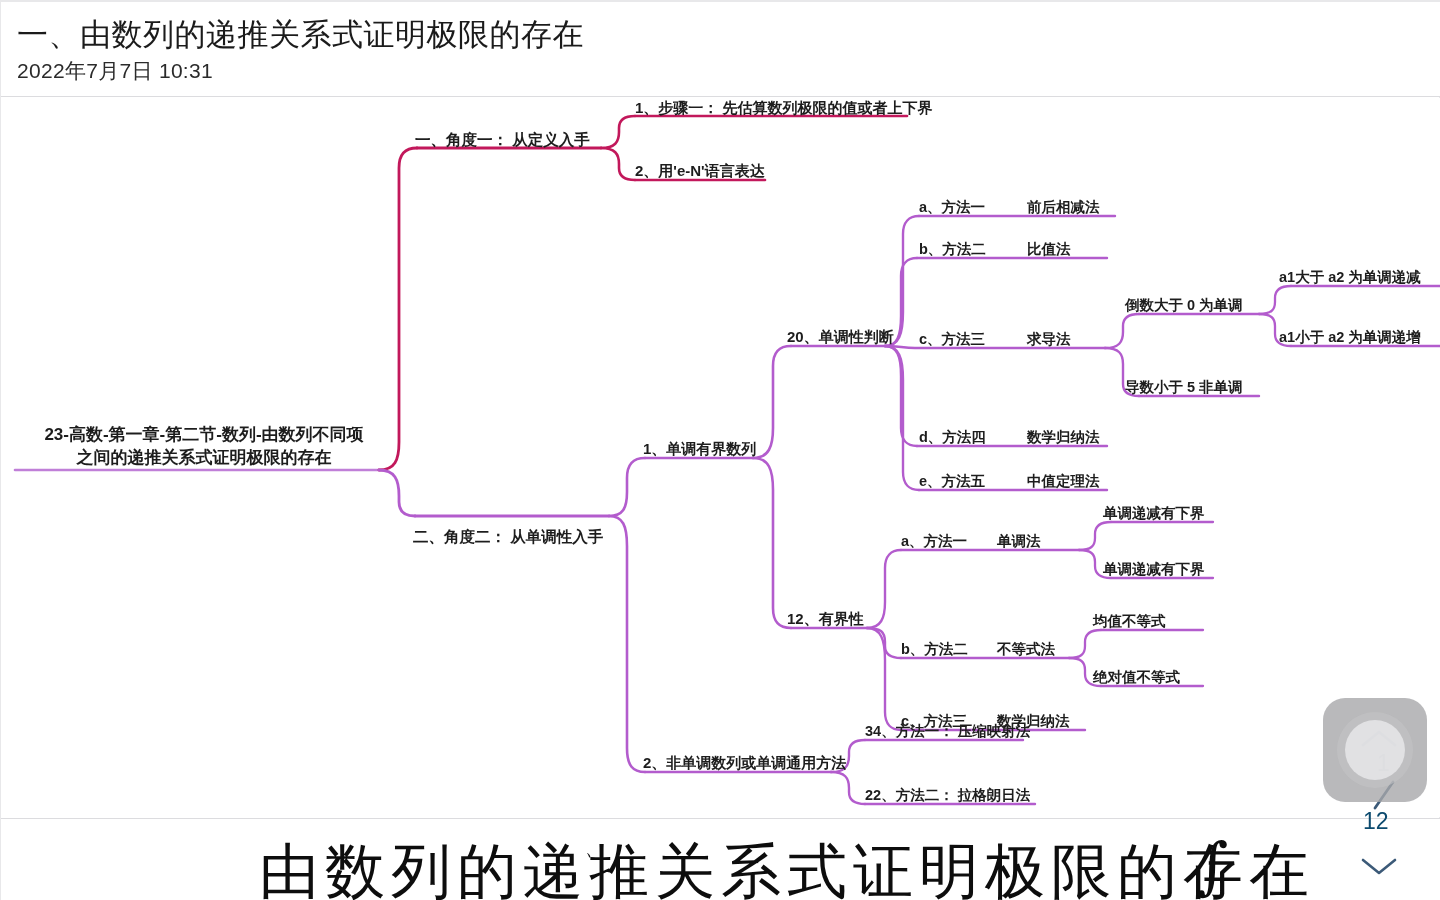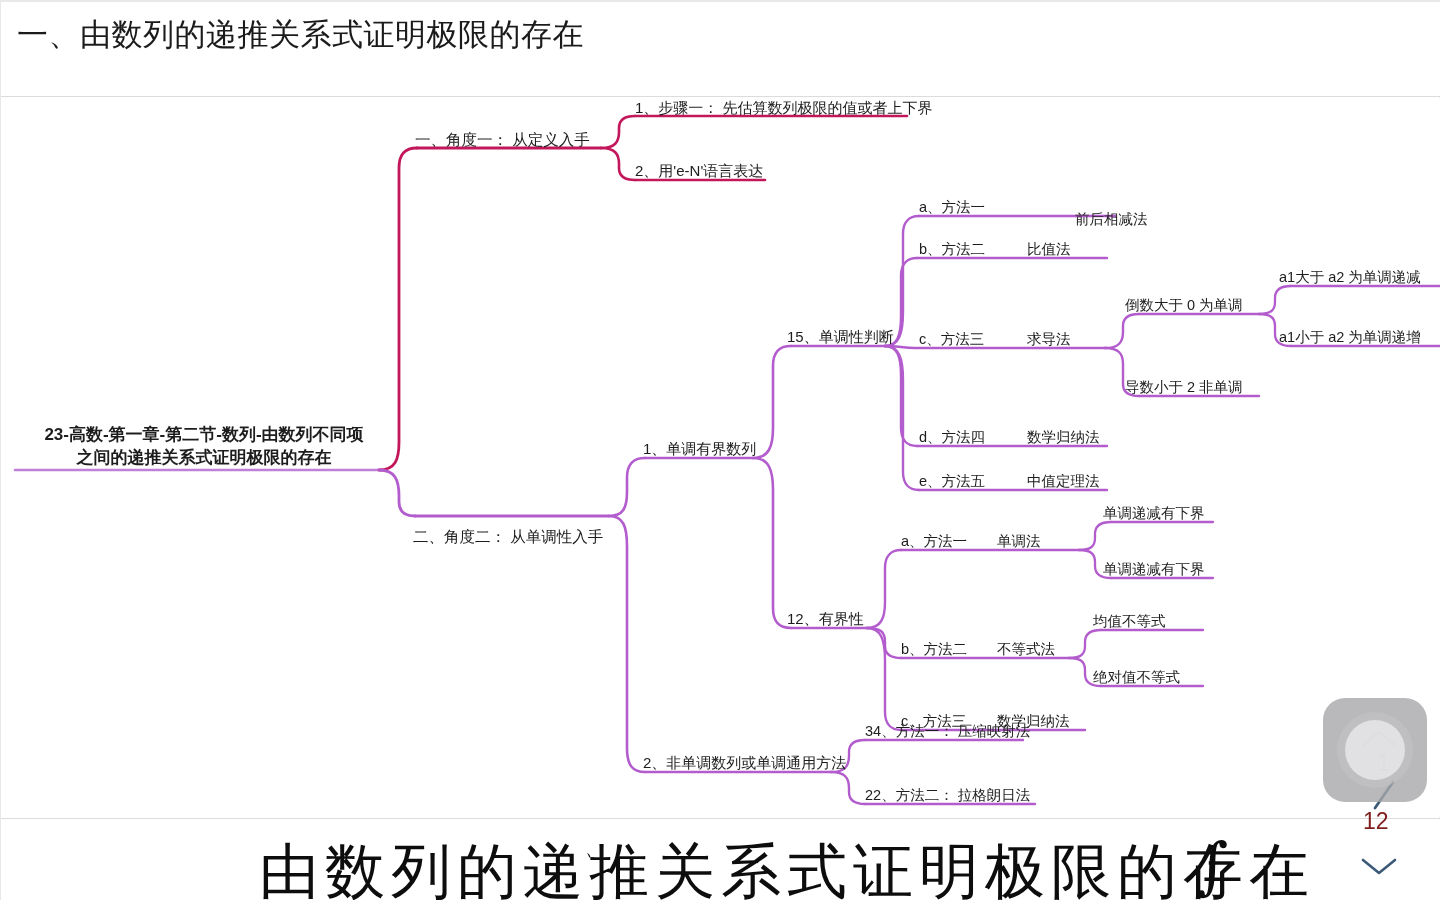--- a/index.html
+++ b/index.html
@@ -39,21 +39,21 @@
     position: absolute; left: 0; top: 96px; width: 1440px; height: 719px;
     background: #ffffff; overflow: hidden;
   }
   #links { position: absolute; left: 0; top: 0; width: 1440px; height: 719px; }
   #nodes { position: absolute; left: 0; top: 0; width: 1440px; height: 719px; }
 
   .node {
     position: absolute;
     color: #1d1d1d;
     white-space: pre;
-    font-weight: 400;
+    font-weight: 700;
     text-align: center;
   }
   .node.root {
     font-size: 17px; font-weight: 700; line-height: 23px;
     text-align: center; white-space: pre-line;
   }
   .lvl1 { font-size: 15.5px; }
   .lvl2 { font-size: 15px; }
   .lvl3 { font-size: 14.5px; }
   .lvl4 { font-size: 14.5px; }
@@ -93,41 +93,42 @@
   #pg-cur {
     position: absolute; left: 50px; top: 34px;
     font-size: 23px; color: #2f4a66; font-family: "Liberation Sans", sans-serif;
   }
   #pg-slash {
     position: absolute; left: 42px; top: 62px; width: 30px; height: 34px;
   }
   #pg-slash svg { width: 30px; height: 34px; display: block; }
   #pg-total {
     position: absolute; left: 36px; top: 92px;
-    font-size: 23px; color: #7f1d1d; font-family: "Liberation Sans", sans-serif;
+    font-size: 23px; color: #0c4a6e; font-family: "Liberation Sans", sans-serif;
   }
   #joystick {
     position: absolute; left: -4px; top: -18px; width: 104px; height: 104px;
     background: rgba(168,168,170,0.80);
     border-radius: 22px;
   }
   #joystick::after {
     content: ""; position: absolute; left: 22px; top: 22px;
     width: 60px; height: 60px; border-radius: 50%;
     background: rgba(228,228,230,0.92);
     box-shadow: 0 0 0 8px rgba(196,196,199,0.55);
   }
 </style>
 </head>
 <body>
 
 <div id="page">
 
   <div id="header">
     <div id="doc-title">一、由数列的递推关系式证明极限的存在</div>
+    <div id="doc-date">2022年7月7日 10:31</div>
   </div>
 
   <div id="canvas">
 
     <svg id="links" viewBox="0 0 1440 719">
       <g fill="none" stroke-linecap="round" stroke-width="2.4">
 
         <path d="M14,372 L378,372" stroke="#c07fd8" stroke-width="2.6"></path>
 
         <path d="M378,372 C394,372 398,362 398,344 L398,70 C398,56 404,50 416,50" stroke="#c2185b" stroke-width="2.8"></path>
@@ -209,39 +210,39 @@
 之间的递推关系式证明极限的存在</div>
 
       <div class="node lvl1" style="left:414px; top:32px;">一、角度一： 从定义入手</div>
       <div class="node lvl2" style="left:634px; top:1px;">1、步骤一： 先估算数列极限的值或者上下界</div>
       <div class="node lvl2" style="left:634px; top:64px;">2、用'e-N'语言表达</div>
 
       <div class="node lvl1" style="left:412px; top:400px;margin-top:29px;">二、角度二： 从单调性入手</div>
 
       <div class="node lvl2" style="left:642px; top:342px;">1、单调有界数列</div>
 
-      <div class="node lvl2" style="left:786px; top:230px;">15、单调性判断</div>
+      <div class="node lvl2" style="left:786px; top:230px;">20、单调性判断</div>
 
       <div class="node lvl3" style="left:918px; top:100px;">a、方法一</div>
-      <div class="node lvl3" style="left:1026px; top:112px;margin-left:48px;">前后相减法</div>
+      <div class="node lvl3" style="left:1026px; top:100px;">前后相减法</div>
 
       <div class="node lvl3" style="left:918px; top:142px;">b、方法二</div>
       <div class="node lvl3" style="left:1026px; top:142px;">比值法</div>
 
       <div class="node lvl3" style="left:918px; top:232px;">c、方法三</div>
       <div class="node lvl3" style="left:1026px; top:232px;">求导法</div>
 
       <div class="node lvl3" style="left:918px; top:330px;">d、方法四</div>
       <div class="node lvl3" style="left:1026px; top:330px;">数学归纳法</div>
 
       <div class="node lvl3" style="left:918px; top:374px;">e、方法五</div>
       <div class="node lvl3" style="left:1026px; top:374px;">中值定理法</div>
 
       <div class="node lvl4" style="left:1124px; top:198px;">倒数大于 0 为单调</div>
-      <div class="node lvl4" style="left:1124px; top:280px;">导数小于 2 非单调</div>
+      <div class="node lvl4" style="left:1124px; top:280px;">导数小于 5 非单调</div>
       <div class="node lvl4" style="left:1278px; top:170px;">a1大于 a2 为单调递减</div>
       <div class="node lvl4" style="left:1278px; top:230px;">a1小于 a2 为单调递增</div>
 
       <div class="node lvl2" style="left:786px; top:512px;">12、有界性</div>
 
       <div class="node lvl3" style="left:900px; top:434px;">a、方法一</div>
       <div class="node lvl3" style="left:996px; top:434px;">单调法</div>
       <div class="node lvl4" style="left:1102px; top:406px;">单调递减有下界</div>
       <div class="node lvl4" style="left:1102px; top:462px;">单调递减有下界</div>
 

